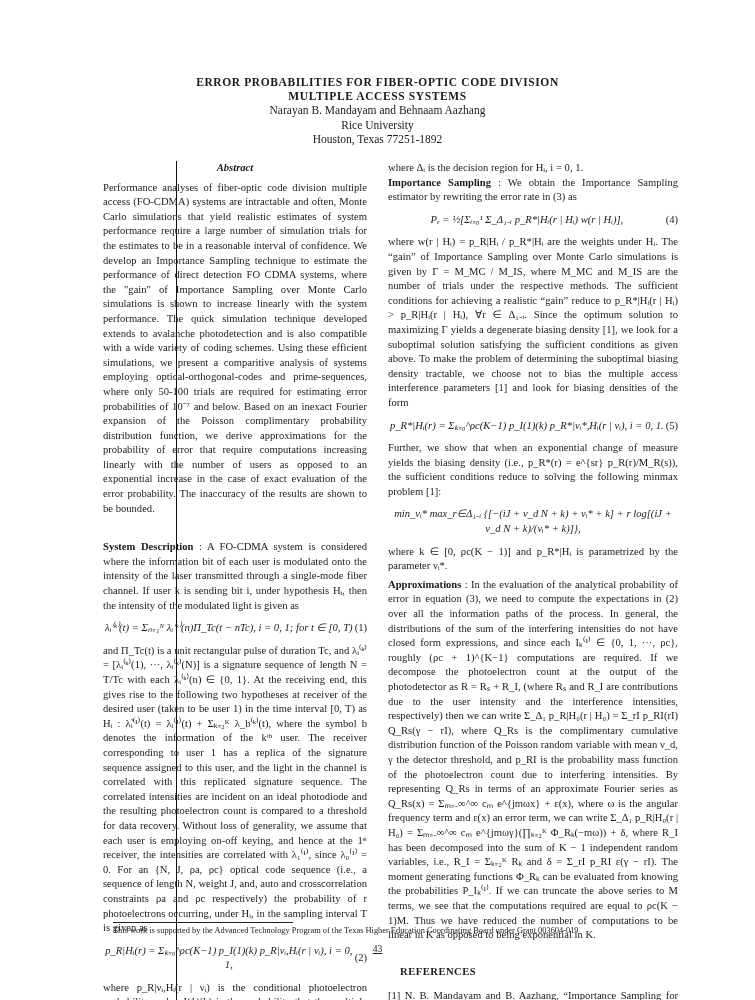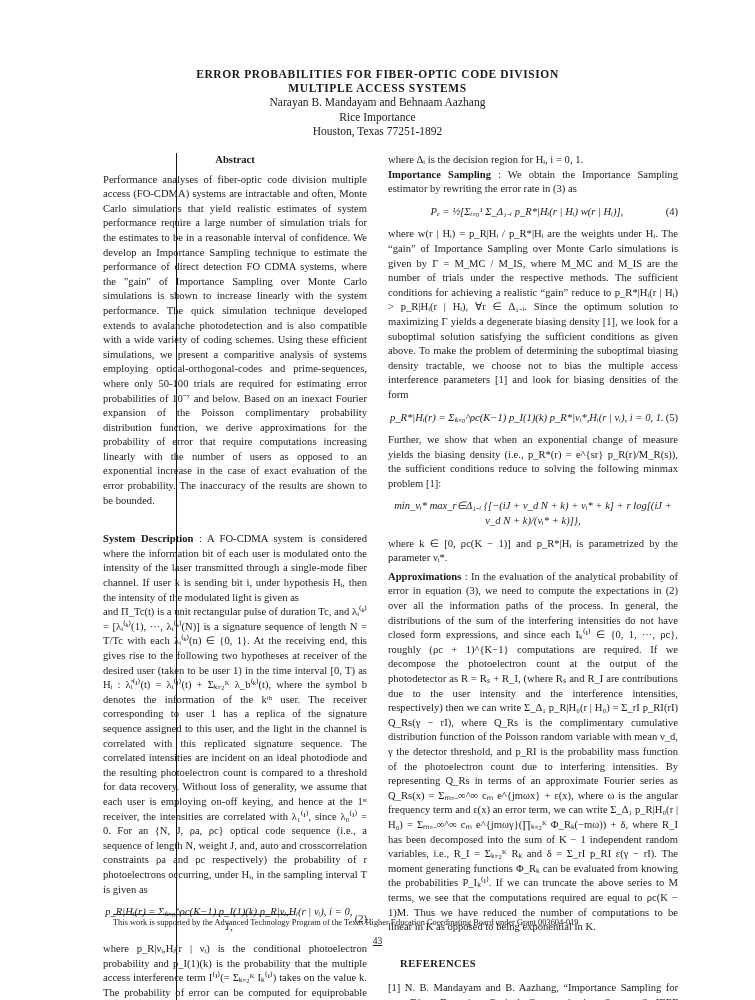--- a/index.html
+++ b/index.html
@@ -1,25 +1,25 @@
 <!DOCTYPE html>
 <html><head>
 <meta charset="utf-8">
 <style>
   html, body { margin:0; padding:0; background:#ffffff; }
   body { width:755px; height:1000px; position:relative; overflow:hidden;
          font-family:"DejaVu Serif","Liberation Serif",serif; color:#1a1a1a; }
-  .page { position:absolute; left:0; top:7px; width:755px; height:735px; }
+  .page { position:absolute; left:0; top:15px; width:755px; height:735px; }
   .header { position:absolute; left:100px; top:60px; width:555px; text-align:center; }
   .title { font-family:"Liberation Serif",serif; font-weight:bold; font-size:11.5px; letter-spacing:0.6px; line-height:14px; }
   .hline { font-family:"Liberation Serif",serif; font-size:11.5px; line-height:14.5px; }
   .col { position:absolute; font-family:"Liberation Serif",serif; font-size:10.6px; line-height:14.6px; text-align:justify; }
   .left { left:103px; top:146px; width:264px; }
   .right { left:388px; top:146px; width:290px; }
-  .abs-h { text-align:center; font-weight:bold; margin:0 0 5px 0; }
+  .abs-h { text-align:center; font-weight:bold; margin:0 0 5px 0;font-style:italic; }
   p { margin:0; }
   .sec { font-weight:bold; }
   .eq { display:flex; justify-content:space-between; align-items:center; margin:8px 0; font-style:italic; }
   .eq .num { font-style:normal; }
   .eq .body { flex:1; text-align:center; }
   .refh { font-weight:bold; letter-spacing:0.5px; margin:22px 0 10px 12px; }
   .ref { padding-left:22px; text-indent:-22px; }
   .footnote { position:absolute; left:113px; top:911px; font-family:"Liberation Serif",serif; font-size:8.4px; line-height:10px; }
   .fnrule { position:absolute; left:113px; top:907px; width:180px; border-top:1px solid #222; }
   .pagenum { position:absolute; left:0; width:755px; top:929px; text-align:center; font-family:"Liberation Serif",serif; font-size:9.5px;text-decoration:underline; }
@@ -28,28 +28,32 @@
 </style>
 </head>
 <body>
 
 <div class="page">
 
   <div class="header">
     <div class="title">ERROR PROBABILITIES FOR FIBER-OPTIC CODE DIVISION</div>
     <div class="title">MULTIPLE ACCESS SYSTEMS</div>
     <div class="hline">Narayan B. Mandayam and Behnaam Aazhang</div>
-    <div class="hline">Rice Importance</div>
+    <div class="hline">Rice University</div>
     <div class="hline">Houston, Texas 77251-1892</div>
   </div>
 
   <div class="col left">
     <div class="abs-h">Abstract</div>
     <p>Performance analyses of fiber-optic code division multiple access (FO-CDMA) systems are intractable and often, Monte Carlo simulations that yield realistic estimates of system performance require a large number of simulation trials for the estimates to be in a reasonable interval of confidence. We develop an Importance Sampling technique to estimate the performance of direct detection FO CDMA systems, where the "gain" of Importance Sampling over Monte Carlo simulations is shown to increase linearly with the system performance. The quick simulation technique developed extends to avalanche photodetection and is also compatible with a wide variety of coding schemes. Using these efficient simulations, we present a comparitive analysis of systems employing optical-orthogonal-codes and prime-sequences, where only 50-100 trials are required for estimating error probabilities of 10⁻⁷ and below. Based on an inexact Fourier expansion of the Poisson complimentary probability distribution function, we derive approximations for the probability of error that require computations increasing linearly with the number of users as opposed to an exponential increase in the case of exact evaluation of the error probability. The inaccuracy of the results are shown to be bounded.</p>
     <p style="margin-top:24px;"><span class="sec">System Description</span><span> : A FO-CDMA system is considered where the information bit of each user is modulated onto the intensity of the laser transmitted through a single-mode fiber channel. If user k is sending bit i, under hypothesis Hᵢ, then the intensity of the modulated light is given as</span></p>
+    <div class="eq">
+      <span class="body">λᵢ⁽ᵏ⁾(t) = Σₙ₌₁ᴺ λᵢ⁽ᵏ⁾(n)Π_Tc(t − nTc),  i = 0, 1;  for t ∈ [0, T)</span>
+      <span class="num">(1)</span>
+    </div>
     <p>and Π_Tc(t) is a unit rectangular pulse of duration Tc, and λᵢ⁽ᵏ⁾ = [λᵢ⁽ᵏ⁾(1), ···, λᵢ⁽ᵏ⁾(N)] is a signature sequence of length N = T/Tc with each λᵢ⁽ᵏ⁾(n) ∈ {0, 1}. At the receiving end, this gives rise to the following two hypotheses at receiver of the desired user (taken to be user 1) in the time interval [0, T) as Hᵢ : λ̃ᵢ⁽¹⁾(t) = λᵢ⁽¹⁾(t) + Σₖ₌₂ᴷ λ_b⁽ᵏ⁾(t), where the symbol b denotes the information of the kᵗʰ user. The receiver corresponding to user 1 has a replica of the signature sequence assigned to this user, and the light in the channel is correlated with this replicated signature sequence. The correlated intensities are incident on an ideal photodiode and the resulting photoelectron count is compared to a threshold for data recovery. Without loss of generality, we assume that each user is employing on-off keying, and hence at the 1ˢᵗ receiver, the intensities are correlated with λ₁⁽¹⁾, since λ₀⁽¹⁾ = 0. For an {N, J, ρa, ρc} optical code sequence (i.e., a sequence of length N, weight J, and, auto and crosscorrelation constraints ρa and ρc respectively) the probability of r photoelectrons occurring, under Hᵢ, in the sampling interval T is given as</p>
     <div class="eq">
       <span class="body">p_R|Hᵢ(r) = Σₖ₌₀^ρc(K−1) p_I(1)(k) p_R|νᵢ,Hᵢ(r | νᵢ),  i = 0, 1,</span>
       <span class="num">(2)</span>
     </div>
     <p>where p_R|νᵢ,Hᵢ(r | νᵢ) is the conditional photoelectron probability and p_I(1)(k) is the probability that the multiple access interference term I⁽¹⁾(= Σₖ₌₂ᴷ Iₖ⁽¹⁾) takes on the value k. The probability of error can be computed for equiprobable hypothesis as</p>
 
   </div>
 
   <div class="col right">

